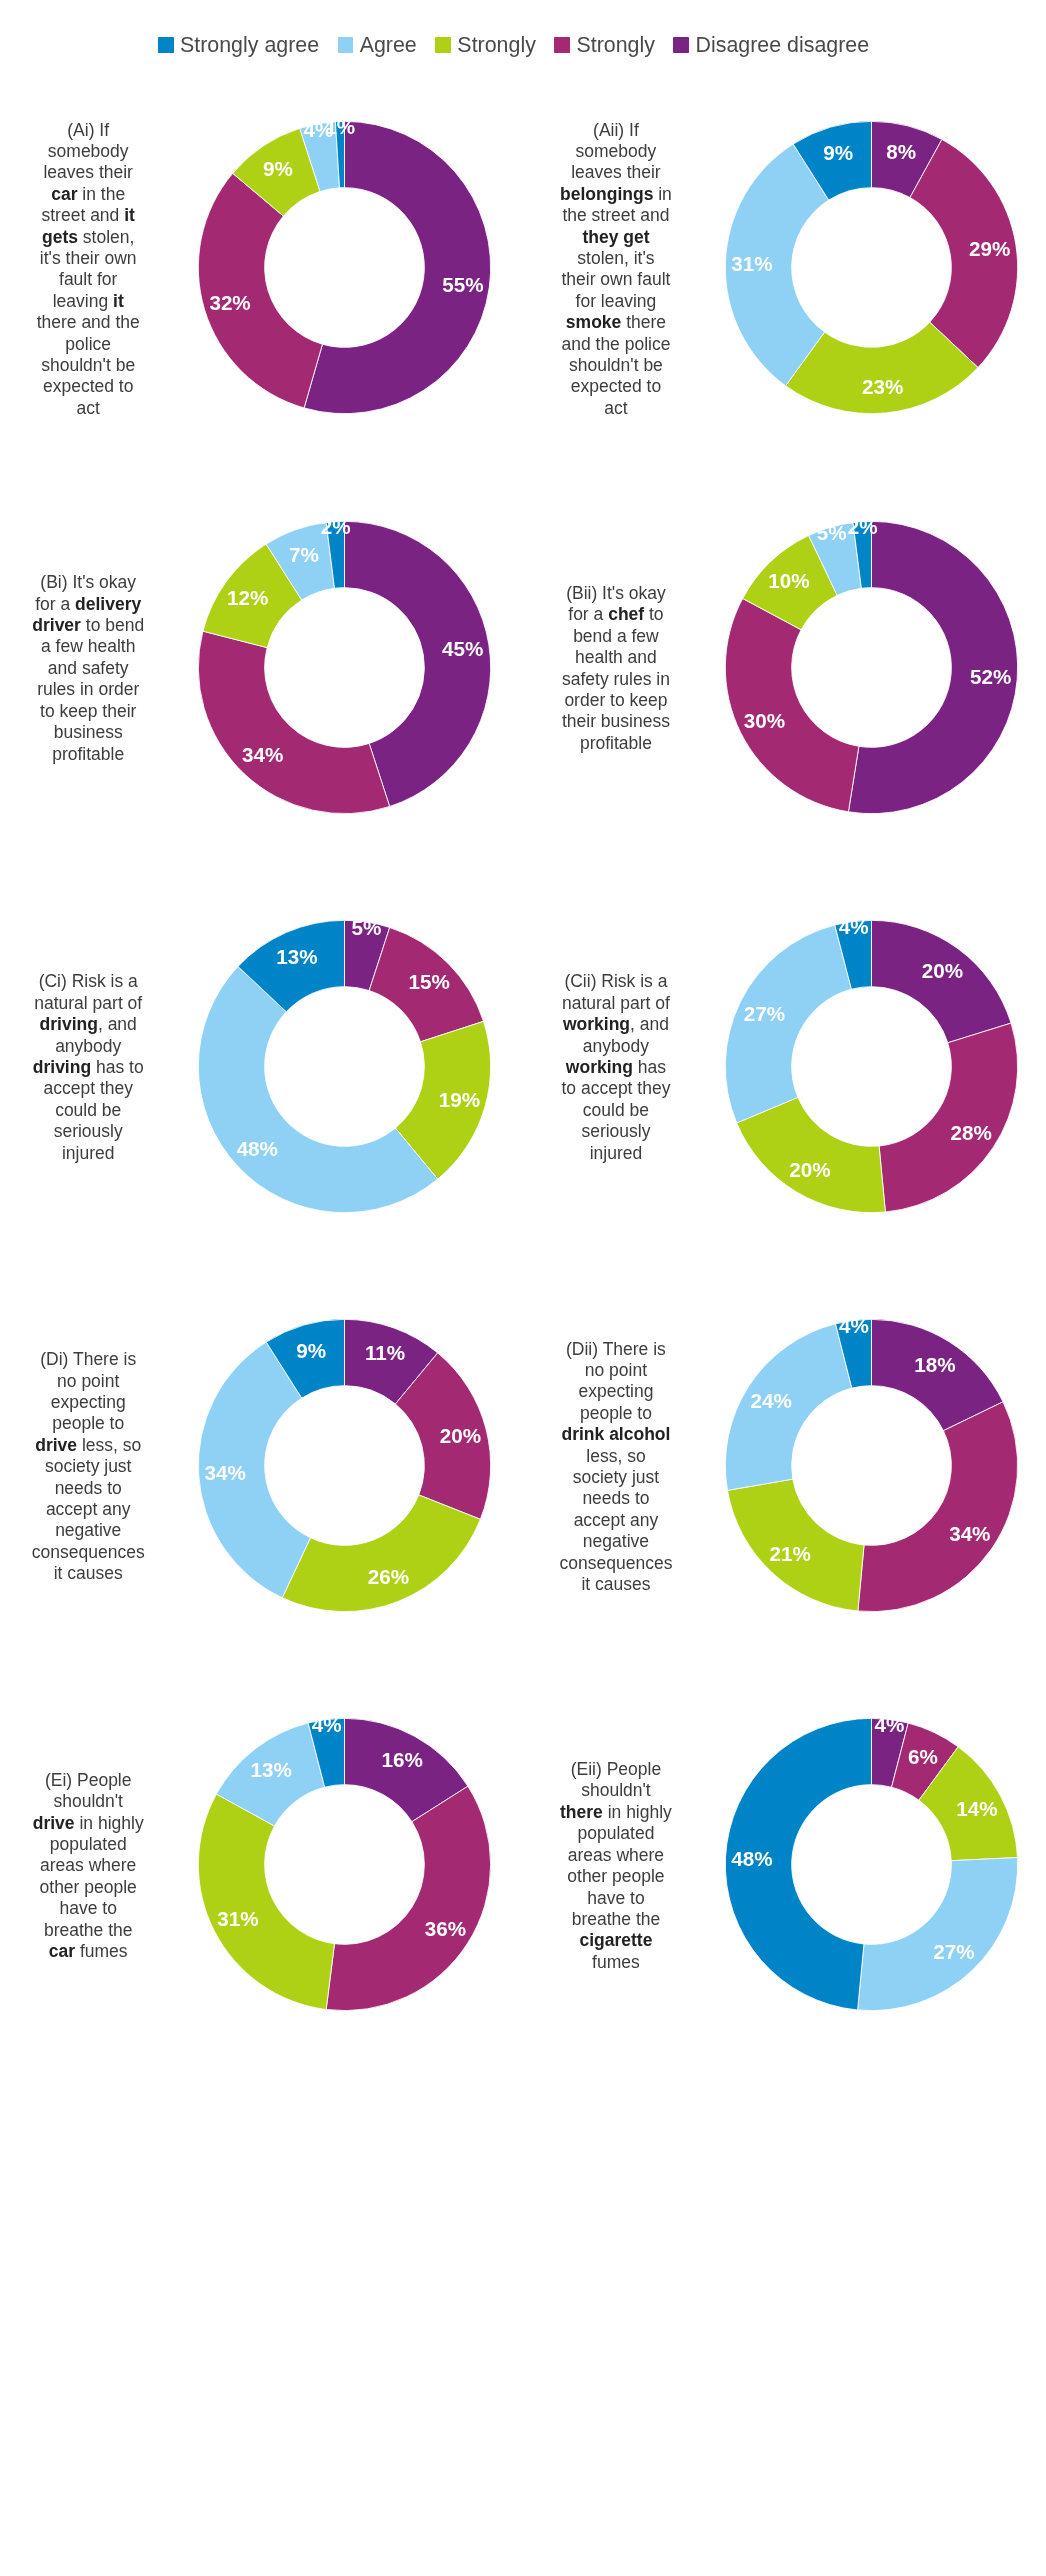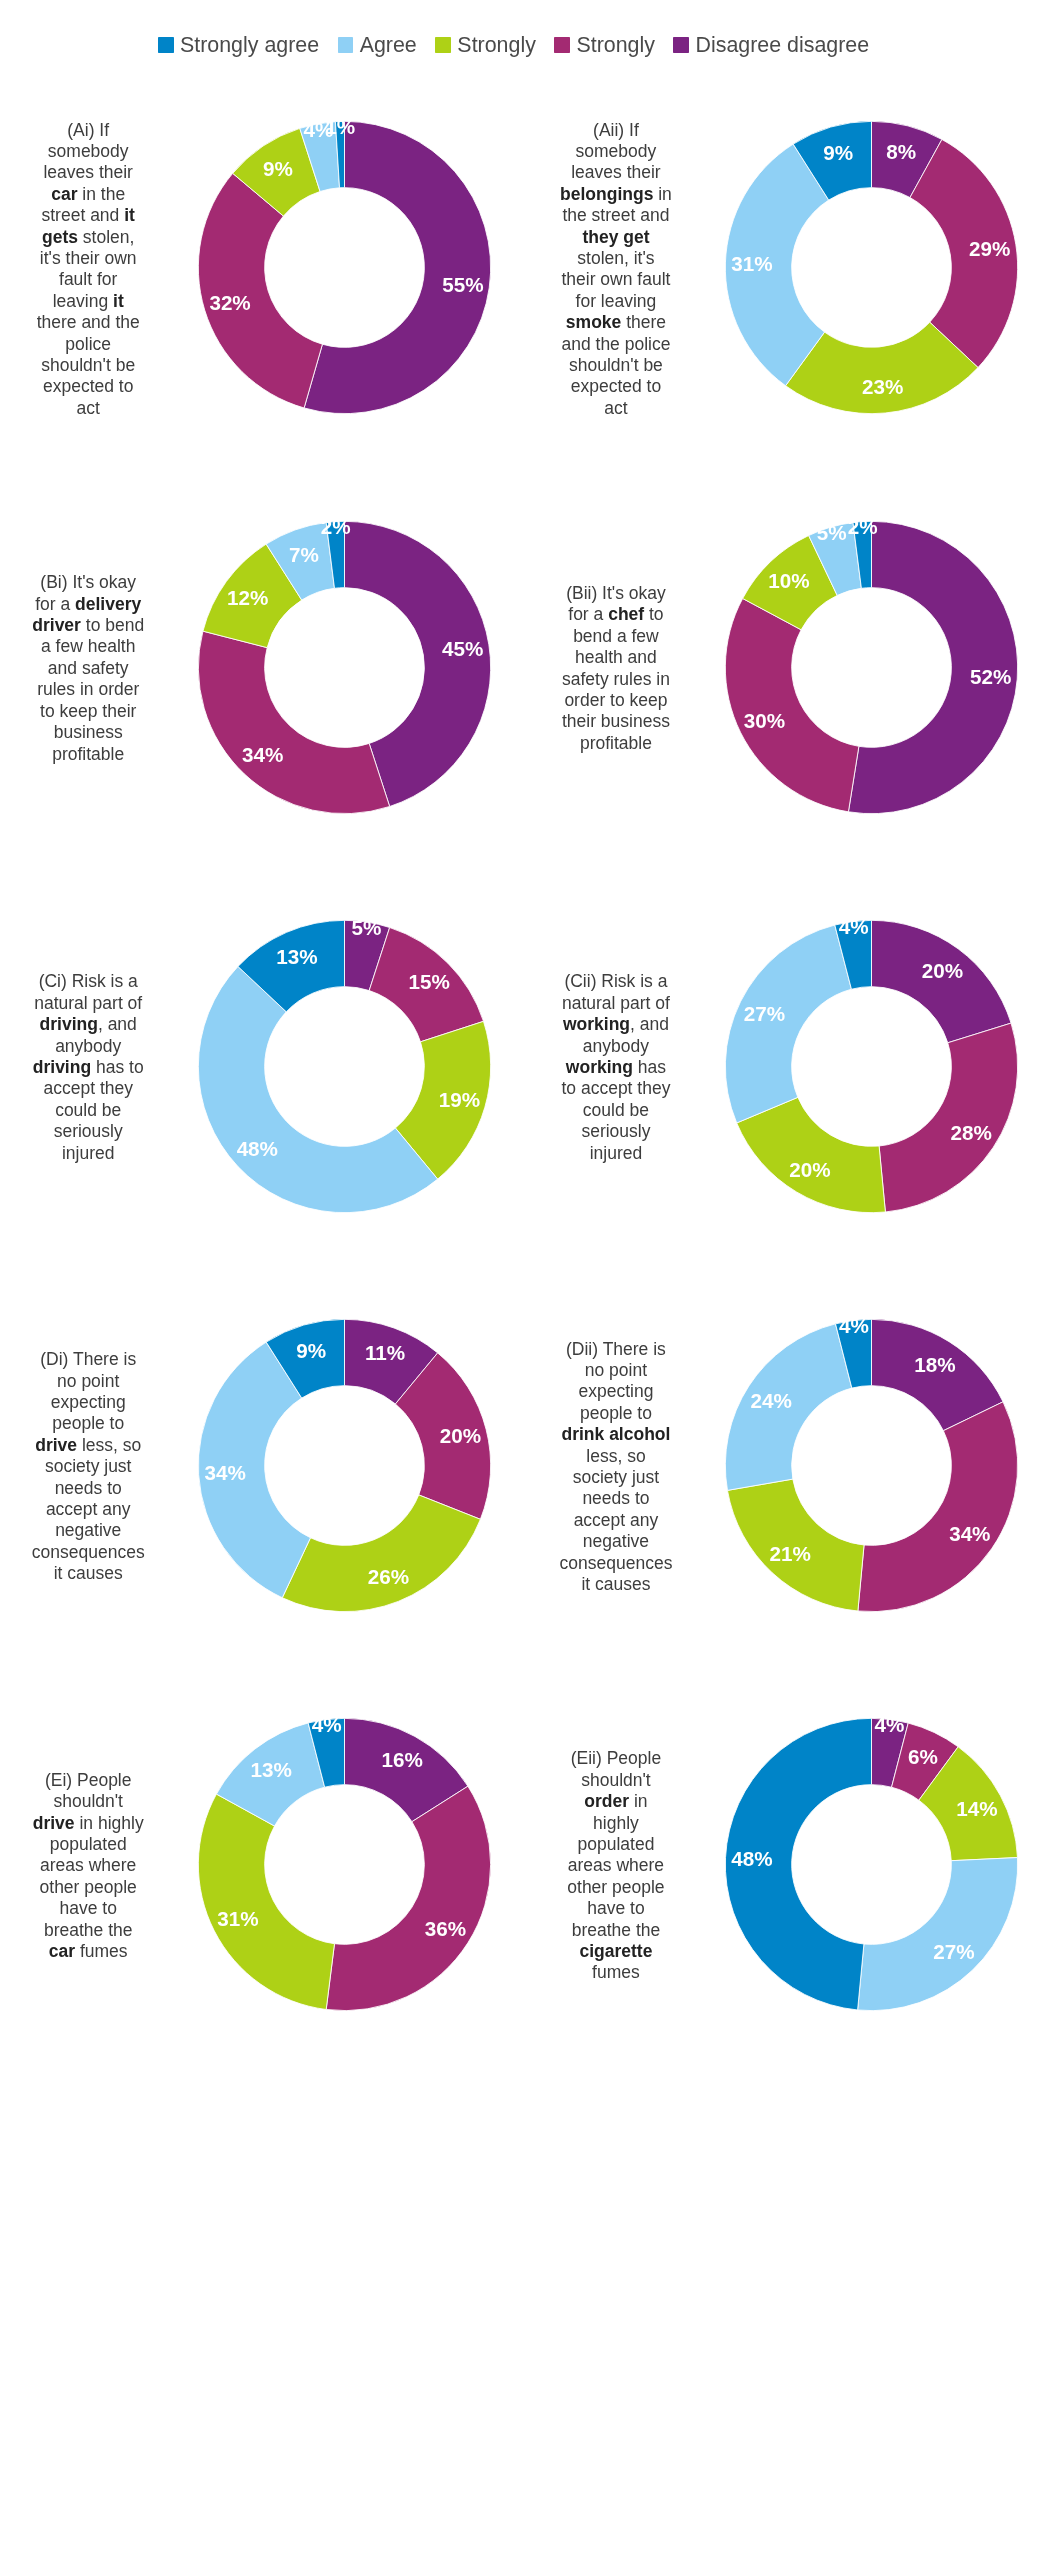--- a/index.html
+++ b/index.html
@@ -267,21 +267,21 @@
             <path d="M 219.02 71.44 A 205 205 0 0 1 270.00 65.00 L 270.00 158.00 A 112 112 0 0 0 242.15 161.52 Z" fill="#0084c8" stroke="#ffffff" stroke-width="1.2"></path>
             <text class="slice-label" x="350.8" y="123.0">16%</text>
             <text class="slice-label" x="411.7" y="359.9">36%</text>
             <text class="slice-label" x="120.5" y="346.2">31%</text>
             <text class="slice-label" x="167.2" y="137.4">13%</text>
             <text class="slice-label" x="245.2" y="74.0">4%</text>
           </svg>
         </div>
       </div>
       <div class="panel">
-        <div class="panel-title">(Eii) People shouldn't <b>order</b> in highly populated areas where other people have to breathe the <b>cigarette</b> fumes</div>
+        <div class="panel-title">(Eii) People shouldn't <b>there</b> in highly populated areas where other people have to breathe the <b>cigarette</b> fumes</div>
         <div class="chart-wrap">
           <svg class="donut-svg" viewBox="0 0 540 540">
             <path d="M 270.00 65.00 A 205 205 0 0 1 321.49 71.57 L 298.13 161.59 A 112 112 0 0 0 270.00 158.00 Z" fill="#7b2382" stroke="#ffffff" stroke-width="1.2"></path>
             <path d="M 321.49 71.57 A 205 205 0 0 1 391.55 104.92 L 336.41 179.81 A 112 112 0 0 0 298.13 161.59 Z" fill="#a32a72" stroke="#ffffff" stroke-width="1.2"></path>
             <path d="M 391.55 104.92 A 205 205 0 0 1 474.77 260.25 L 381.87 264.67 A 112 112 0 0 0 336.41 179.81 Z" fill="#aed116" stroke="#ffffff" stroke-width="1.2"></path>
             <path d="M 474.77 260.25 A 205 205 0 0 1 250.51 474.07 L 259.35 381.49 A 112 112 0 0 0 381.87 264.67 Z" fill="#8fd0f5" stroke="#ffffff" stroke-width="1.2"></path>
             <path d="M 250.51 474.07 A 205 205 0 0 1 270.00 65.00 L 270.00 158.00 A 112 112 0 0 0 259.35 381.49 Z" fill="#0084c8" stroke="#ffffff" stroke-width="1.2"></path>
             <text class="slice-label" x="295.0" y="74.0">4%</text>
             <text class="slice-label" x="342.1" y="118.5">6%</text>
             <text class="slice-label" x="417.9" y="190.8">14%</text>

